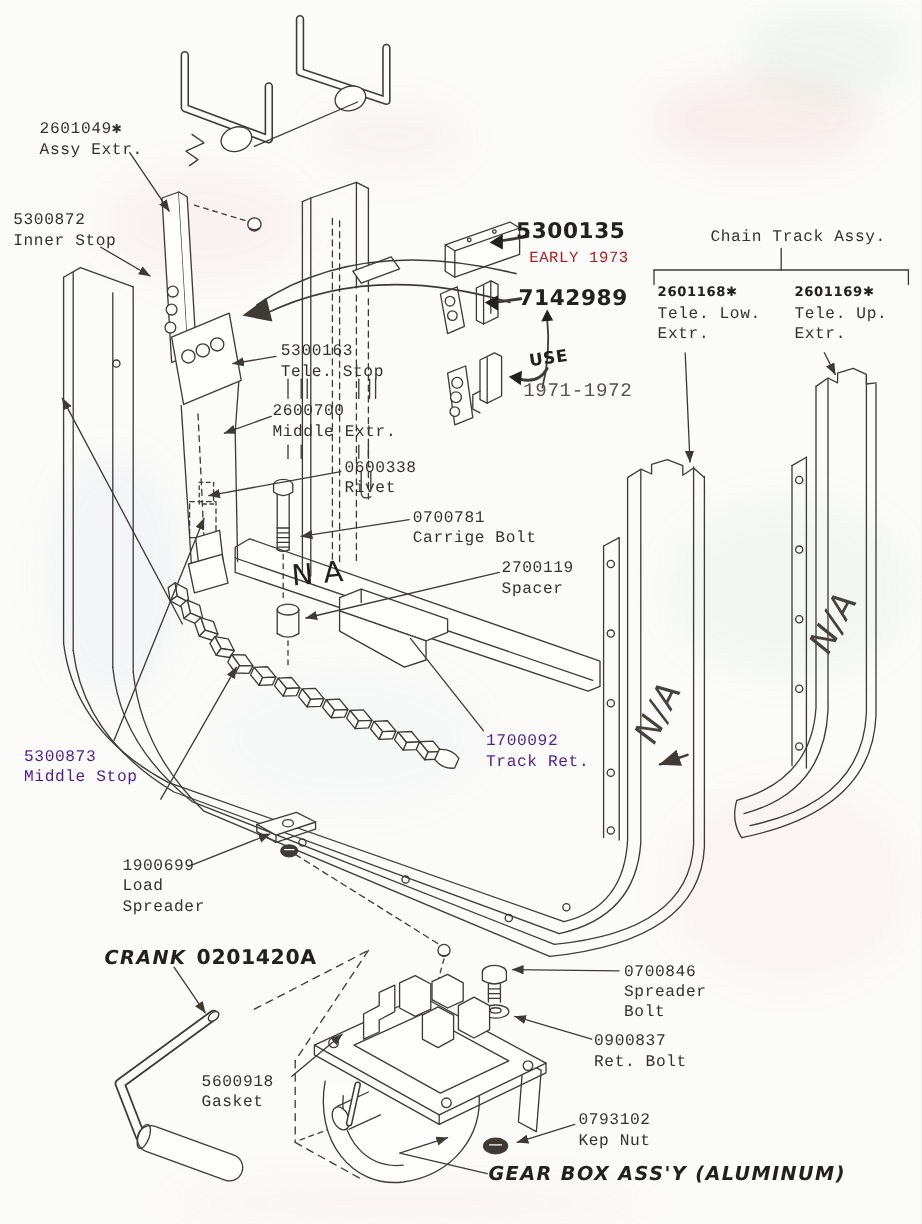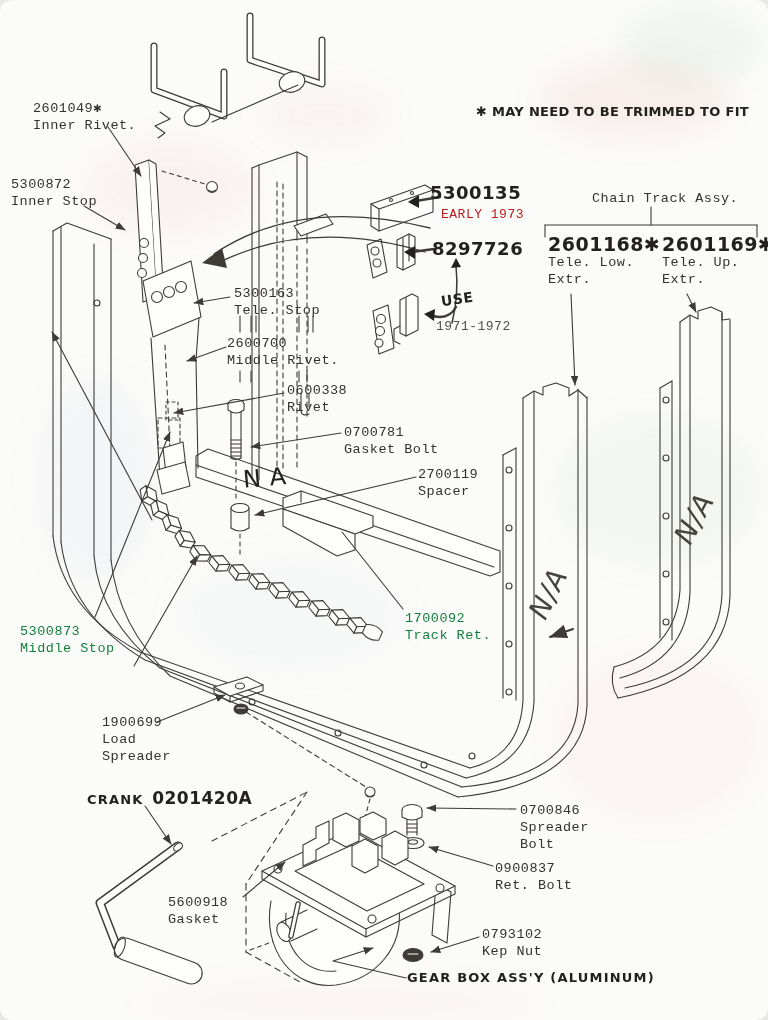--- a/index.html
+++ b/index.html
@@ -1,29 +1,29 @@
 <!DOCTYPE html>
 <html><head>
 <meta charset="utf-8">
 <style>
   html,body{margin:0;padding:0;background:#e8e8e6;}
   .page{position:relative;width:768px;height:1020px;background:#fbfbf9;overflow:hidden;
-        font-family:"Liberation Mono",monospace;border-radius:12px;}
+        font-family:"Liberation Mono",monospace;}
   .smudge{position:absolute;border-radius:50%;filter:blur(14px);pointer-events:none;}
   svg.art{position:absolute;left:0;top:0;}
   .lbl{position:absolute;color:#35322d;font-size:13.5px;line-height:17px;letter-spacing:.5px;
        white-space:nowrap;}
   .lbl .ln{display:block;}
-  .faded{color:#15803d;}
+  .faded{color:#4c1d95;}
   .dark{color:#35322d;}
   .hand{font-family:"DejaVu Sans",sans-serif;font-weight:700;color:#23211e;letter-spacing:.5px;}
   .hnum{font-size:17px;line-height:20px;}
   .hbig{font-size:18px;line-height:21px;text-align:center;}
-  .hsm{font-size:19px;line-height:20px;}
-  .hcap{font-size:13px;letter-spacing:1.2px;}
+  .hsm{font-size:11px;line-height:20px;}
+  .hcap{font-size:16px;letter-spacing:1.2px;font-style:italic;}
   .na{font-family:"DejaVu Sans",sans-serif;font-weight:400;font-style:italic;font-size:28px;
       color:#46433d;letter-spacing:1px;}
 </style>
 </head>
 <body>
 
 <div class="page">
 
   <div class="smudge" style="left:540px;top:60px;width:190px;height:80px;background:rgba(225,120,120,.09)"></div>
   <div class="smudge" style="left:620px;top:5px;width:140px;height:80px;background:rgba(120,180,140,.08)"></div>
@@ -344,37 +344,36 @@
         <path d="M456,307 Q449,320 433,316"></path>
         <polygon points="424,314 435,309 434,321" fill="#23211e" stroke="none"></polygon>
         <path d="M452,323 Q459,295 456,266" stroke-width="1.5"></path>
         <polygon points="456,258 451,268 461,267" fill="#23211e" stroke="none"></polygon>
       </g>
     </g>
   </svg>
 
   <div class="lbl" style="left:33px;top:100px">
     <span class="ln">2601049✱</span>
-    <span class="ln">Inner Rivet.</span>
+    <span class="ln">Assy Extr.</span>
   </div>
 
   <div class="lbl" style="left:11px;top:176px">
     <span class="ln">5300872</span>
     <span class="ln">Inner Stop</span>
   </div>
 
-  <div class="lbl hand" style="left:476px;top:103px;font-size:13px;letter-spacing:.3px">✱ MAY NEED TO BE TRIMMED TO FIT</div>
 
   <div class="lbl hand hbig" style="left:430px;top:182px">5300135</div>
   <div class="lbl" style="left:441px;top:206px;font-size:13px;color:#b91c1c">EARLY 1973</div>
 
-  <div class="lbl hand hbig" style="left:432px;top:238px">8297726</div>
+  <div class="lbl hand hbig" style="left:432px;top:238px">7142989</div>
 
   <div class="lbl hand" style="left:441px;top:291px;font-size:14px;transform:rotate(-8deg)">USE</div>
-  <div class="lbl" style="left:436px;top:318px;font-size:13px;color:#55514b">1971-1972</div>
+  <div class="lbl" style="left:436px;top:318px;font-size:16px;color:#55514b">1971-1972</div>
 
   <div class="lbl" style="left:592px;top:190px">Chain Track Assy.</div>
 
   <div class="lbl" style="left:548px;top:234px">
     <span class="ln hand hsm">2601168✱</span>
     <span class="ln">Tele. Low.</span>
     <span class="ln">Extr.</span>
   </div>
 
   <div class="lbl" style="left:662px;top:234px">
@@ -383,31 +382,31 @@
     <span class="ln">Extr.</span>
   </div>
 
   <div class="lbl" style="left:234px;top:285px">
     <span class="ln">5300163</span>
     <span class="ln">Tele. Stop</span>
   </div>
 
   <div class="lbl" style="left:227px;top:335px">
     <span class="ln">2600700</span>
-    <span class="ln">Middle Rivet.</span>
+    <span class="ln">Middle Extr.</span>
   </div>
 
   <div class="lbl" style="left:287px;top:382px">
     <span class="ln">0600338</span>
     <span class="ln">Rivet</span>
   </div>
 
   <div class="lbl" style="left:344px;top:424px">
     <span class="ln">0700781</span>
-    <span class="ln">Gasket Bolt</span>
+    <span class="ln">Carrige Bolt</span>
   </div>
 
   <div class="lbl" style="left:418px;top:466px">
     <span class="ln">2700119</span>
     <span class="ln">Spacer</span>
   </div>
 
   <div class="lbl faded" style="left:405px;top:610px">
     <span class="ln">1700092</span>
     <span class="ln">Track Ret.</span>

